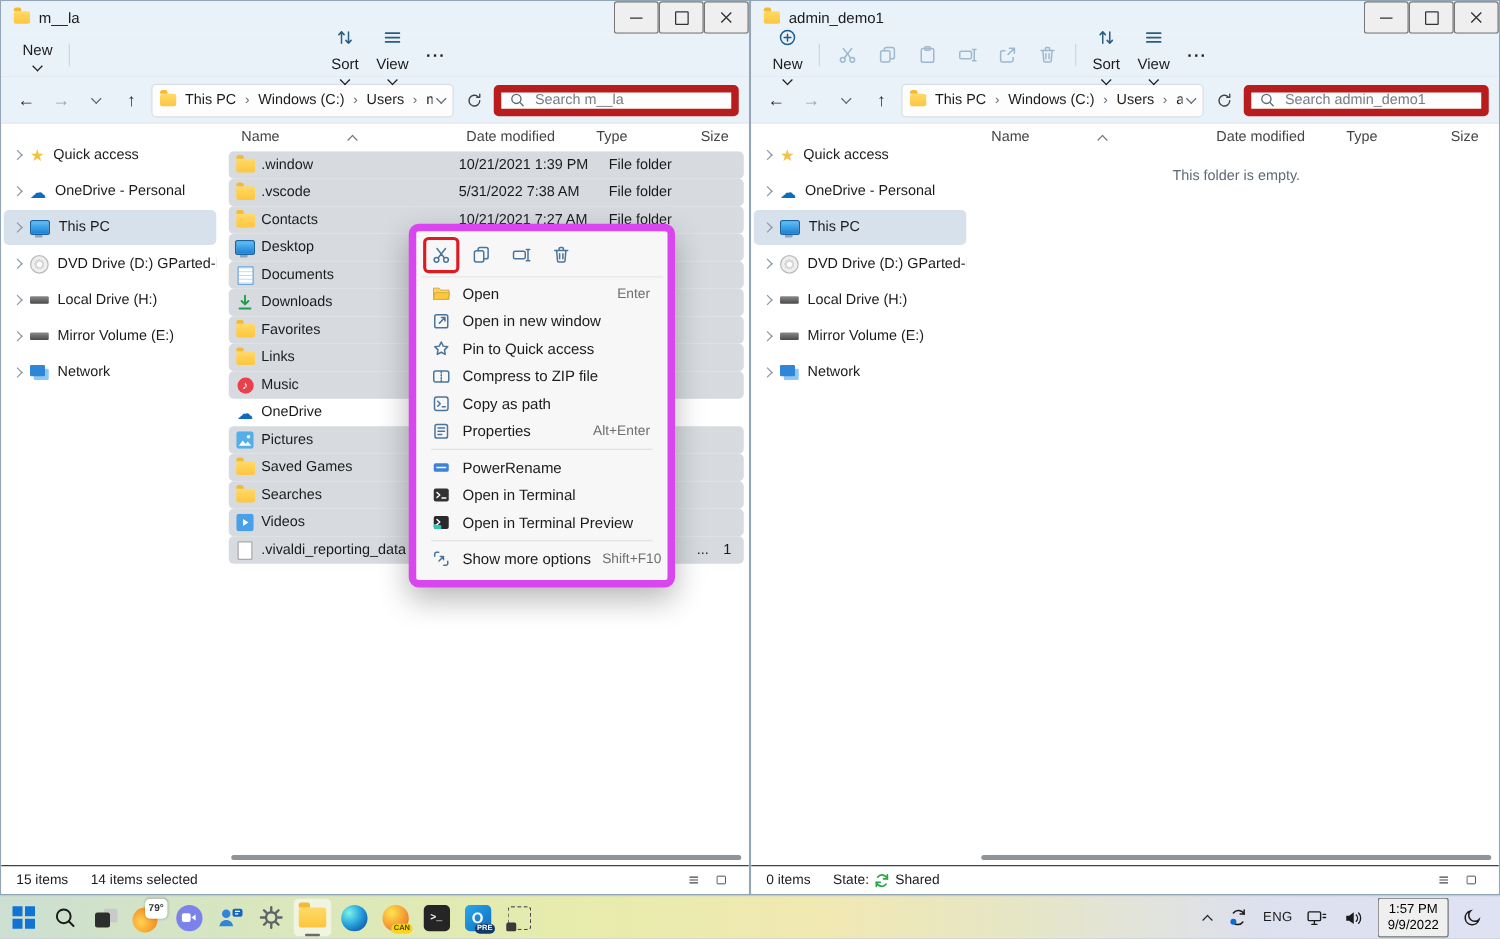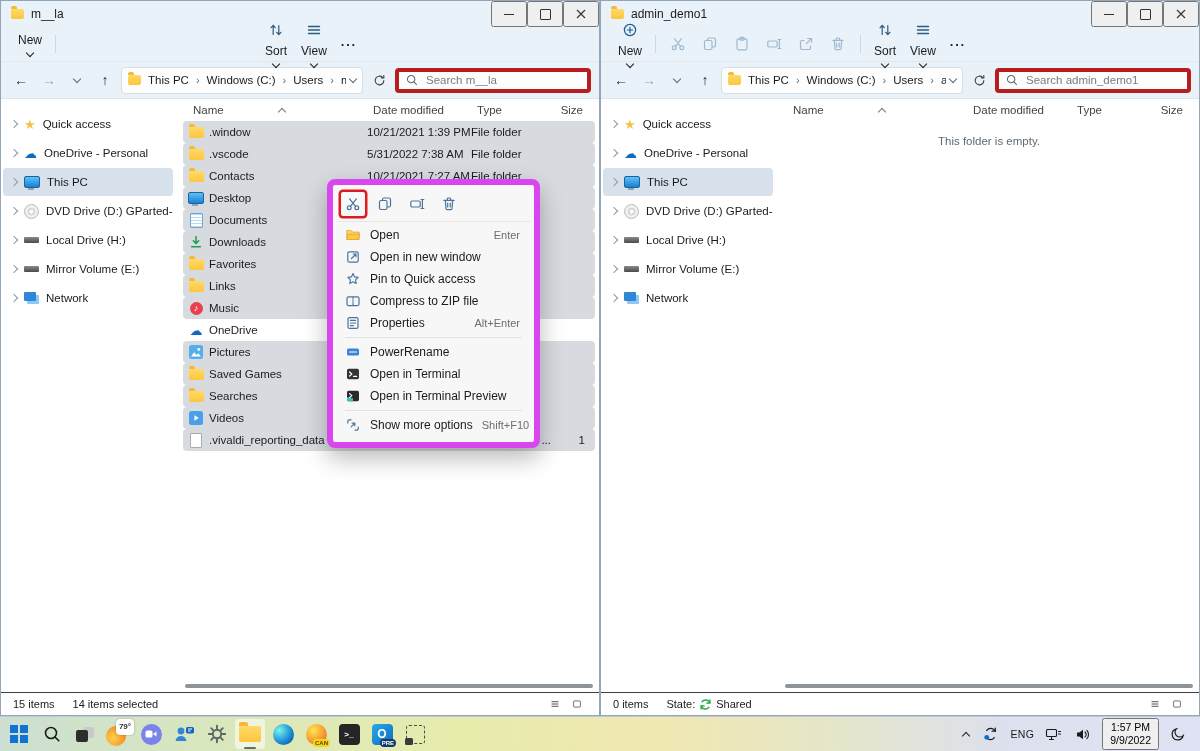--- a/index.html
+++ b/index.html
@@ -26,21 +26,21 @@
   .navbar{height:36px;background:#e9f1f9;display:flex;align-items:center;padding:0 8px;gap:4px;border-bottom:1px solid #e0e4e8;flex:0 0 auto;}
   .navbtn{width:24px;height:24px;display:flex;align-items:center;justify-content:center;background:none;border:none;font-size:14px;color:#2b2b2b;border-radius:4px;}
   .navbtn.dis{color:#9aa6af;}
   .navbtn .chev{color:#5a6a76;}
   .addr{flex:1;height:25px;background:#fdfdfe;border:1px solid #d9dee3;border-radius:4px;display:flex;align-items:center;padding:0 6px;gap:4px;min-width:0;}
   .crumbs{display:flex;align-items:center;gap:2px;font-size:11.5px;color:#1b1b1b;white-space:nowrap;overflow:hidden;flex:1;}
   .crumb{padding:2px 3px;border-radius:3px;}
   .bsep{color:#5a6a76;font-size:11px;padding:0 2px;}
   .addr .chev{color:#5a6a76;margin-left:auto;}
   .refresh{width:24px;height:24px;background:none;border:none;display:flex;align-items:center;justify-content:center;border-radius:4px;}
-  .search{width:196px;height:25px;background:#fdfdfe;border:4px solid #b91c1c;border-radius:4px;display:flex;align-items:center;padding:0 6px;gap:5px;box-sizing:border-box;}
+  .search{width:196px;height:25px;background:#fdfdfe;border:6px solid #b91c1c;border-radius:4px;display:flex;align-items:center;padding:0 6px;gap:5px;box-sizing:border-box;}
   .search input{border:none;outline:none;background:transparent;font-size:11.5px;width:100%;font-family:inherit;color:#1b1b1b;}
   .search input::placeholder{color:#767d84;}
   
   .main{flex:1;display:flex;min-height:0;background:#fff;}
   .sidebar{width:178px;flex:0 0 auto;padding-top:10px;overflow:hidden;}
   .side-item{display:flex;align-items:center;height:28px;margin:1px 6px 1px 2px;padding-left:8px;border-radius:4px;font-size:11.5px;color:#1b1b1b;gap:7px;}
   .side-item .chev{color:#8d9aa5;flex:0 0 auto;}
   .side-item.sel{background:#d7e1eb;}
   .side-item .lbl{white-space:nowrap;overflow:hidden;}
   .pane{flex:1;display:flex;flex-direction:column;position:relative;min-width:0;}
@@ -49,21 +49,21 @@
   .h-name .chev{position:absolute;left:92px;top:2px;color:#777;}
   .h-date{width:104px;}
   .h-type{width:80px;}
   .h-size{flex:1;text-align:right;padding-right:8px;}
   .rows{flex:1;overflow:hidden;position:relative;}
   .frow{display:flex;align-items:center;height:22px;margin:0 4px;padding:0 4px;border-radius:4px;font-size:11.5px;color:#1b1b1b;}
   .frow.sel{background:#d7dbdf;}
   .fic{width:18px;display:flex;justify-content:center;align-items:center;flex:0 0 auto;}
   .fname{width:158px;padding-left:4px;white-space:nowrap;overflow:hidden;}
   .fdate{width:104px;color:#1b1b1b;}
-  .ftype{width:80px;}
+  .ftype{width:80px;padding-left:16px;}
   .ftype.tr{text-align:right;}
   .fsize{flex:1;text-align:right;padding-right:6px;}
   .emptymsg{text-align:center;font-size:11.5px;color:#5f6a73;padding-top:14px;}
   .hscroll{position:absolute;left:6px;right:6px;bottom:4px;height:4px;border-radius:2px;background:#8f9499;}
   .statusbar{height:22px;border-top:1px solid #404040;display:flex;align-items:center;padding:0 12px;font-size:11px;color:#1b1b1b;gap:18px;flex:0 0 auto;background:#fff;}
   .stat-right{margin-left:auto;display:flex;gap:2px;}
   .stat-ic{width:20px;height:17px;display:flex;align-items:center;justify-content:center;background:none;border:none;}
   .stat-shared{display:flex;align-items:center;gap:4px;}
   
   .ic{display:inline-flex;align-items:center;justify-content:center;}
@@ -740,20 +740,29 @@
         </div>
         <div class="mi" data-name="menu-item-compress-to-zip-file">
           <span class="ic" data-name="zip-icon">
             <svg width="16" height="16" viewBox="0 0 16 16" fill="none" stroke="#49759c" stroke-width="1.2" stroke-linecap="round" stroke-linejoin="round">
               <rect x="2" y="3.8" width="12" height="8.8" rx="1.5"></rect>
               <path d="M8 4.4v1M8 6.8v1M8 9.2v1M8 11.4v.8"></path>
             </svg>
           </span>
           <span class="mlbl" data-name="menu-item-label">Compress to ZIP file</span>
         </div>
+        <div class="mi" data-name="menu-item-copy-as-path">
+          <span class="ic" data-name="copy-path-icon">
+            <svg width="16" height="16" viewBox="0 0 16 16" fill="none" stroke="#49759c" stroke-width="1.2" stroke-linecap="round" stroke-linejoin="round">
+              <rect x="2.6" y="2.6" width="10.8" height="10.8" rx="1.8"></rect>
+              <path d="M5.2 6l2 2-2 2M8.8 10.4h2.4"></path>
+            </svg>
+          </span>
+          <span class="mlbl" data-name="menu-item-label">Copy as path</span>
+        </div>
         <div class="mi" data-name="menu-item-properties">
           <span class="ic" data-name="properties-icon">
             <svg width="16" height="16" viewBox="0 0 16 16" fill="none" stroke="#49759c" stroke-width="1.2" stroke-linecap="round" stroke-linejoin="round">
               <rect x="3" y="2.6" width="10" height="10.8" rx="1.5"></rect>
               <path d="M5.4 5.4h5.2M5.4 8h5.2M5.4 10.6h3"></path>
             </svg>
           </span>
           <span class="mlbl" data-name="menu-item-label">Properties</span>
           <span class="msc" data-name="menu-item-shortcut">Alt+Enter</span>
         </div>

